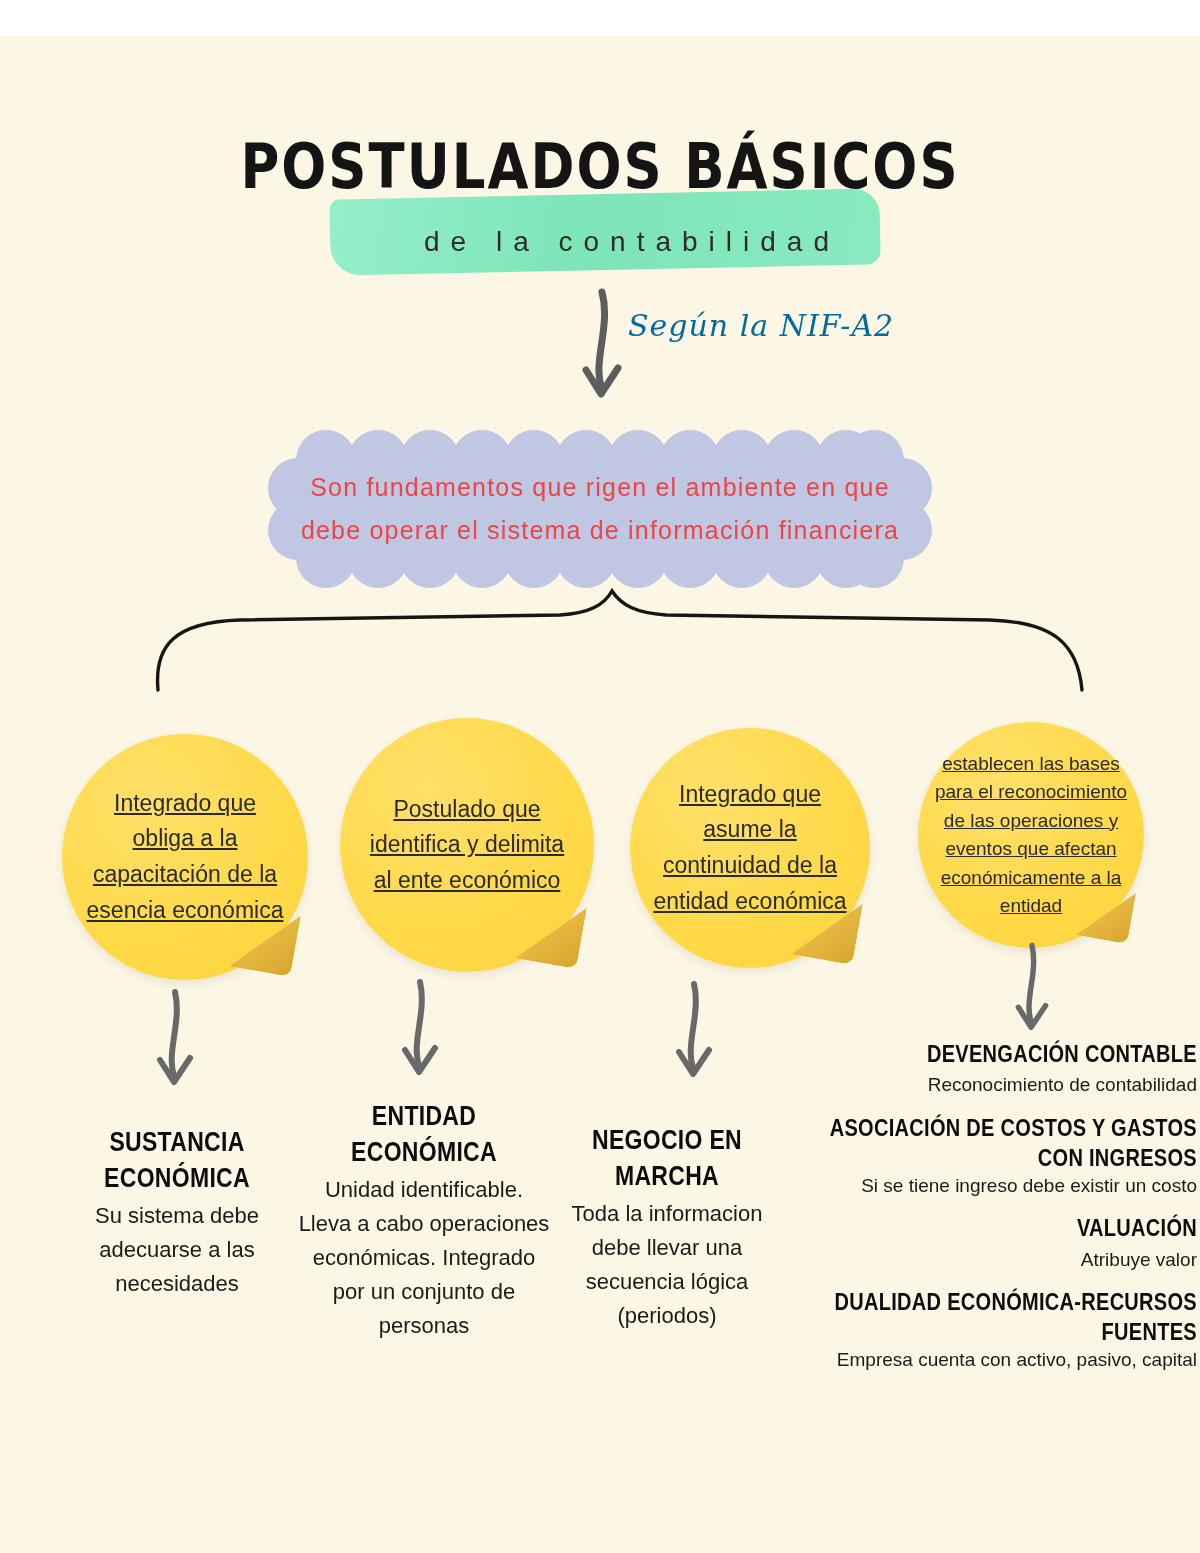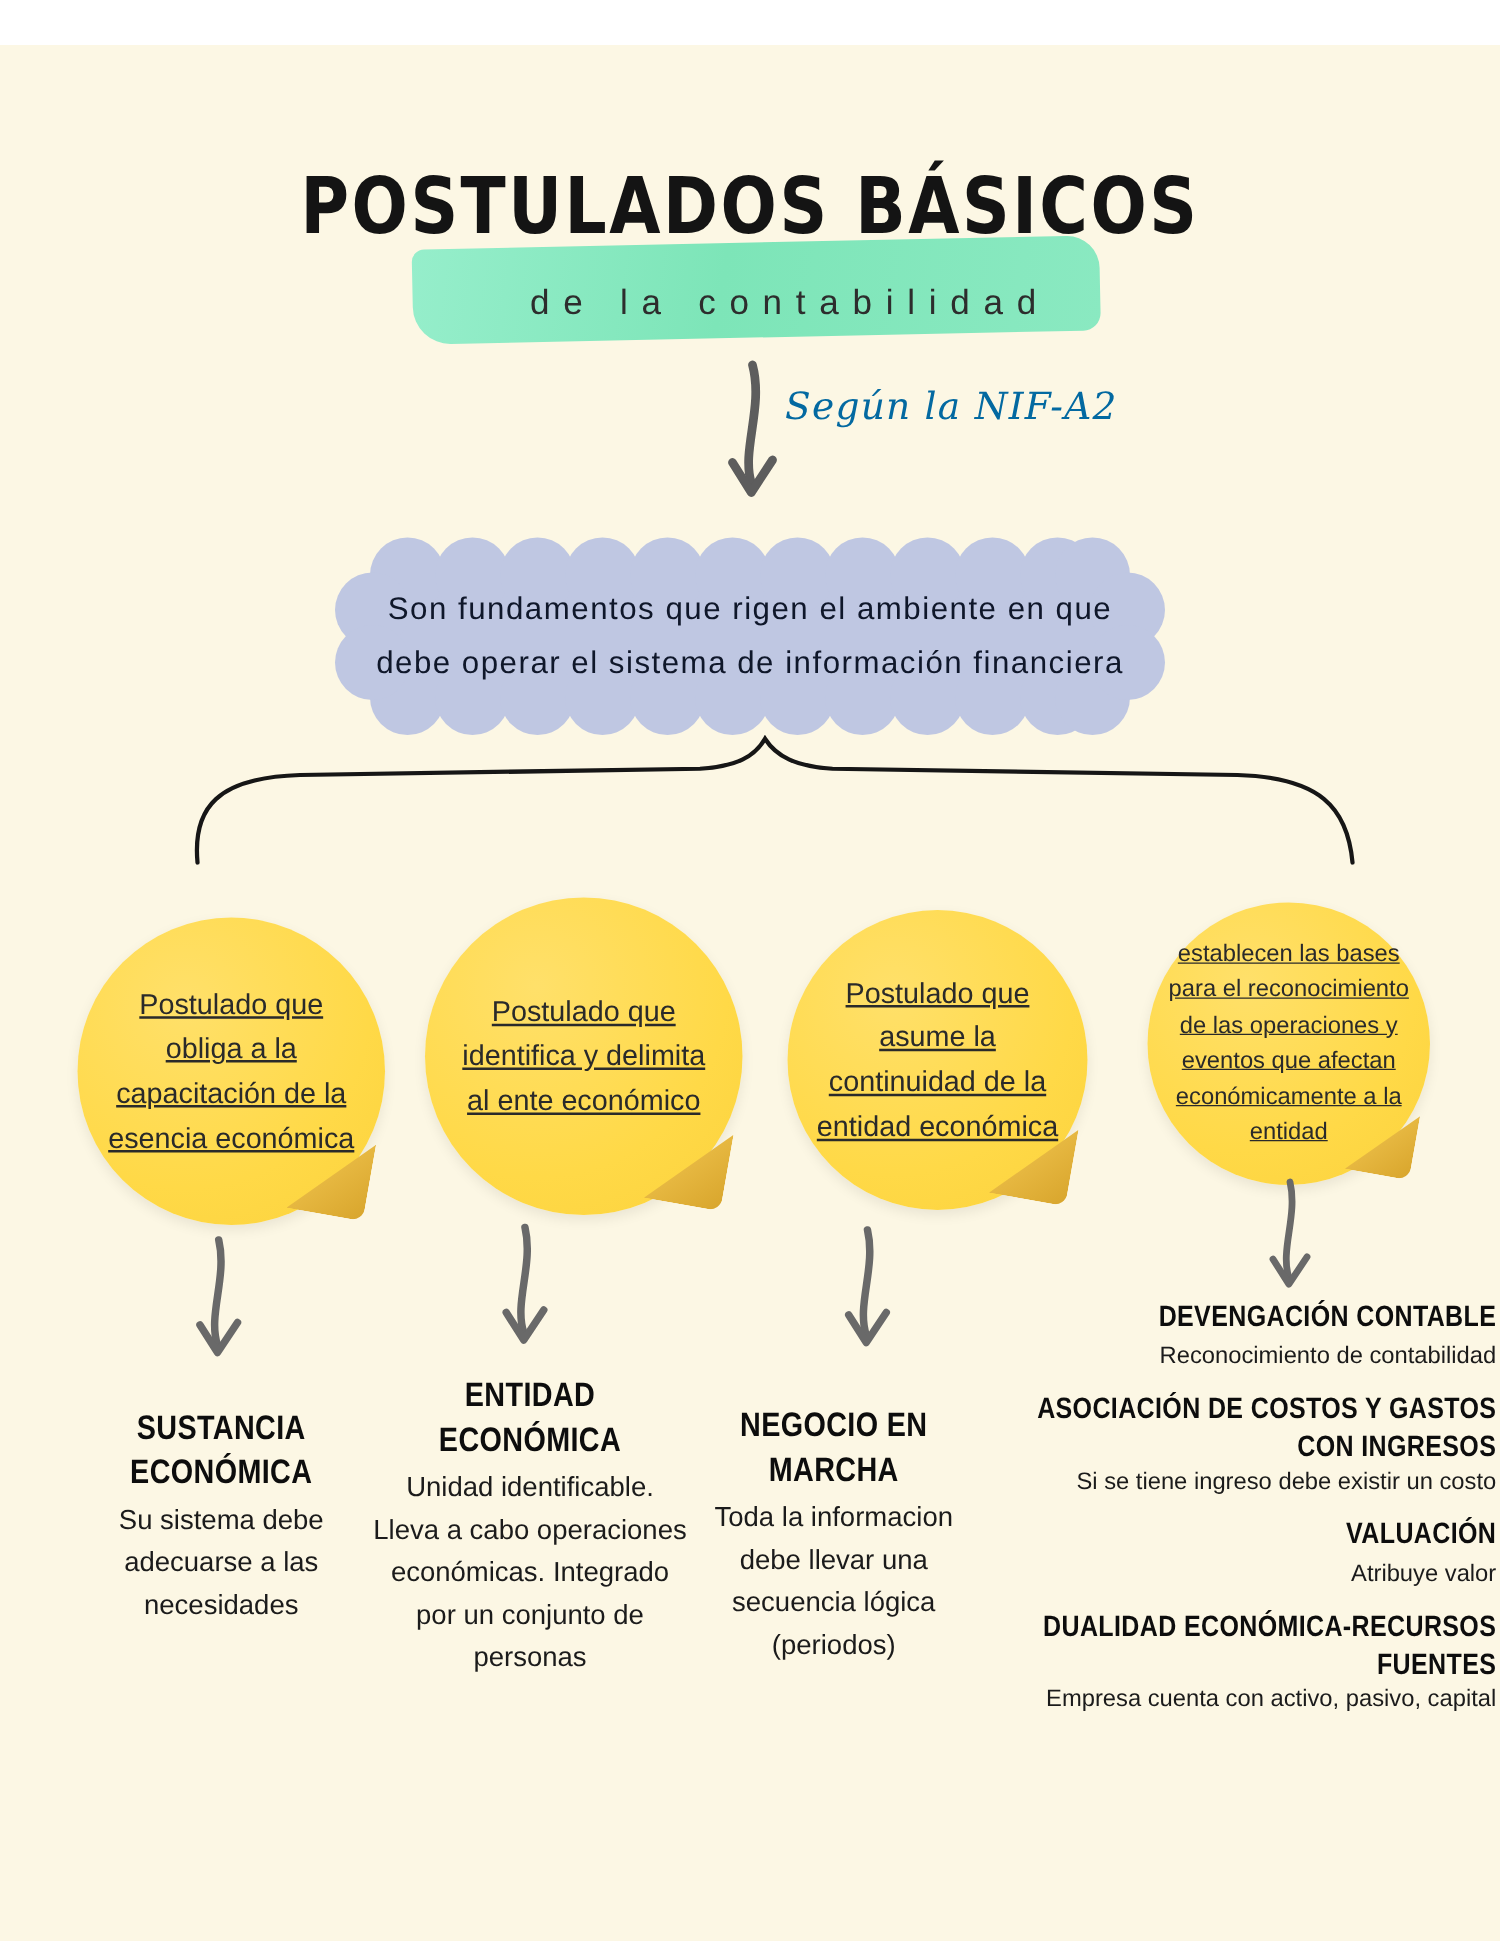--- a/index.html
+++ b/index.html
@@ -34,21 +34,21 @@
     position:absolute;left:628px;top:272px;z-index:2;
     font-family:"DejaVu Serif", serif;font-style:italic;
     font-size:30px;color:#0369a1;letter-spacing:1px;
   }
   
   .cloud{position:absolute;left:264px;top:390px;width:672px;height:166px;}
   .cloud-bg{position:absolute;left:0;top:0;width:100%;height:100%;}
   .cloud-text{
     position:absolute;left:34px;right:34px;top:26px;bottom:26px;margin:0;
     display:flex;align-items:center;justify-content:center;text-align:center;
-    color:#0f172a;font-size:25px;line-height:1.72;letter-spacing:1.2px;font-weight:400;
+    color:#ef4444;font-size:25px;line-height:1.72;letter-spacing:1.2px;font-weight:400;
   }
   
   .brace{position:absolute;left:142px;top:552px;width:956px;height:108px;}
   
   .sticker{
     position:absolute;border-radius:50%;
     background:radial-gradient(circle at 35% 28%, #ffe06a 0%, #ffd947 62%, #fbd23c 100%);
     box-shadow:0 4px 10px rgba(0,0,0,0.08);
     display:flex;align-items:center;justify-content:center;
   }
@@ -144,29 +144,29 @@
     </svg>
     <p class="cloud-text">Son fundamentos que rigen el ambiente en que debe operar el sistema de información financiera</p>
   </div>
 
   <svg class="brace" viewBox="0 0 956 108">
     <path d="M16 102 C12 58 32 34 98 32 L418 27 C448 25 462 17 470 3 C479 17 494 25 524 27 L848 32 C914 34 936 58 940 102" fill="none" stroke="#161616" stroke-width="3.4" stroke-linecap="round"></path>
   </svg>
 
   <div class="sticker s1">
     <div class="fold"></div>
-    <p class="sticker-text">Postulado que obliga a la capacitación de la esencia económica</p>
+    <p class="sticker-text">Integrado que obliga a la capacitación de la esencia económica</p>
   </div>
   <div class="sticker s2">
     <div class="fold"></div>
     <p class="sticker-text">Postulado que identifica y delimita al ente económico</p>
   </div>
   <div class="sticker s3">
     <div class="fold"></div>
-    <p class="sticker-text">Postulado que asume la continuidad de la entidad económica</p>
+    <p class="sticker-text">Integrado que asume la continuidad de la entidad económica</p>
   </div>
   <div class="sticker s4">
     <div class="fold"></div>
     <p class="sticker-text">establecen las bases para el reconocimiento de las operaciones y eventos que afectan económicamente a la entidad</p>
   </div>
 
   <svg class="col-arrow a1" viewBox="0 0 44 108">
     <path d="M22 4 C29 34 13 64 21 88" fill="none" stroke="#696969" stroke-width="6" stroke-linecap="round"></path>
     <path d="M7 72 L21 94 L37 70" fill="none" stroke="#696969" stroke-width="6" stroke-linecap="round" stroke-linejoin="round"></path>
   </svg>

